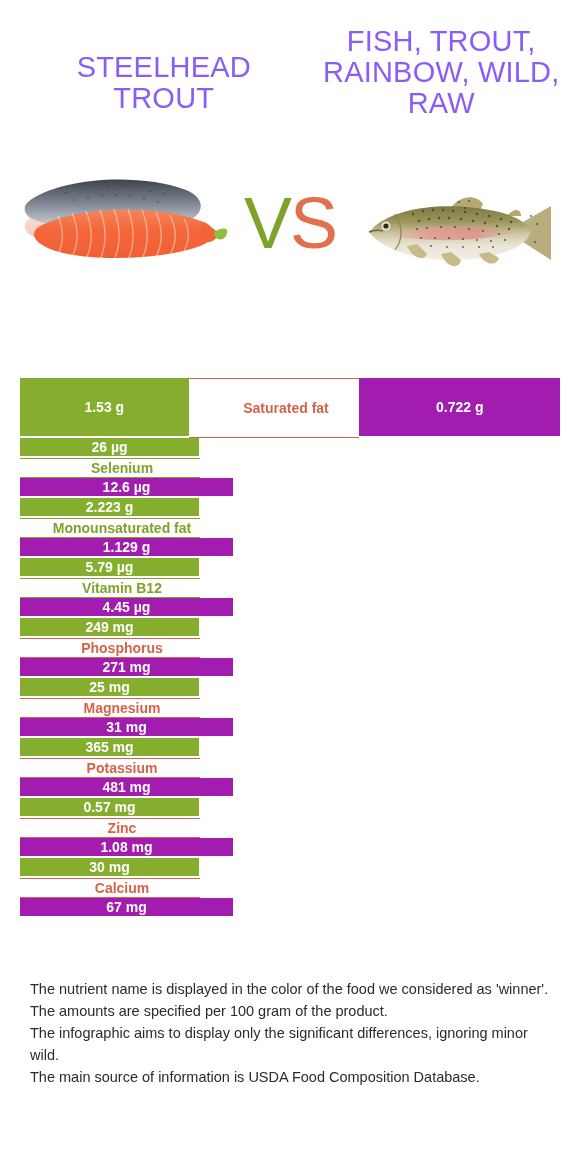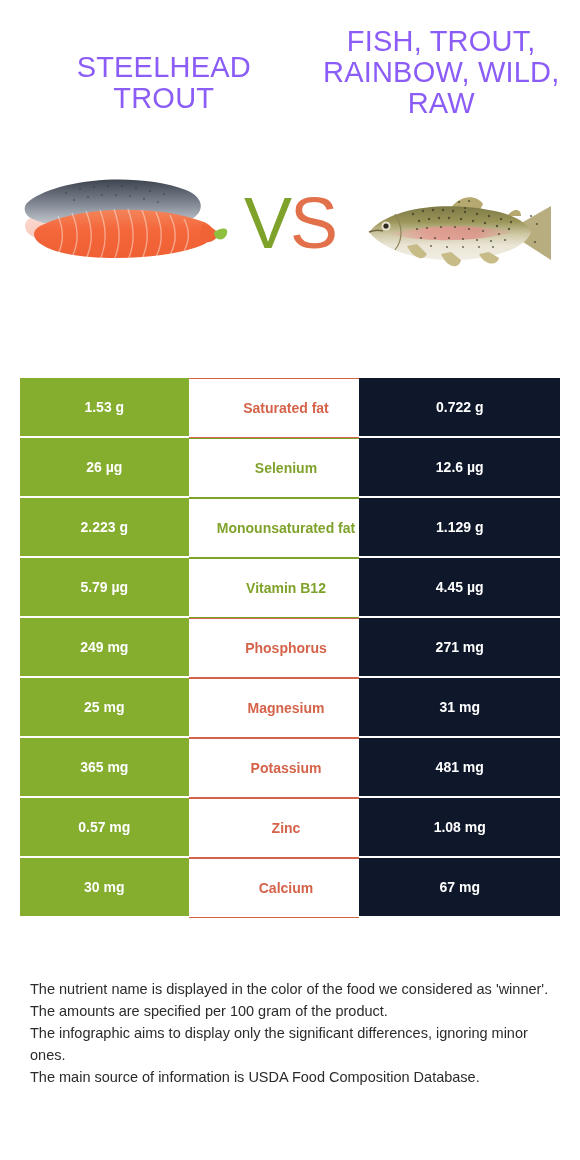--- a/index.html
+++ b/index.html
@@ -72,38 +72,38 @@
     left:20px;
     top:378px;
     width:540px;
   }
   .row {
     display:flex;
     width:540px;
     height:60px;
     margin-bottom:0px;
   }
-  .row + .row { margin-top:0px; }
+  .row + .row { margin-top:0px;flex-direction:column; }
   .cell {
     display:flex;
     align-items:center;
     justify-content:center;
     font-size:14px;
     font-weight:bold;
     height:60px;
   }
   .cell.left {
     width:179px;
     background:#85AD2E;
     color:#ffffff;
     border-bottom:2px solid #ffffff;
   }
   .cell.right {
     width:213px;
-    background:#0f172a;
+    background:#a21caf;
     color:#ffffff;
     border-bottom:2px solid #ffffff;
   }
   .cell.mid {
     width:180px;
     background:#ffffff;
     font-size:14px;
     font-weight:bold;
     border-top:1px solid transparent;
     border-bottom:1px solid transparent;
@@ -338,17 +338,17 @@
       <div class="row">
         <div class="cell left">30 mg</div>
         <div class="cell mid win-right">Calcium</div>
         <div class="cell right">67 mg</div>
       </div>
     </div>
 
   <div class="footer">
     <div>The nutrient name is displayed in the color of the food we considered as 'winner'.</div>
     <div>The amounts are specified per 100 gram of the product.</div>
-    <div>The infographic aims to display only the significant differences, ignoring minor ones.</div>
+    <div>The infographic aims to display only the significant differences, ignoring minor wild.</div>
     <div>The main source of information is USDA Food Composition Database.</div>
   </div>
 
 </div>
 
 </body></html>

